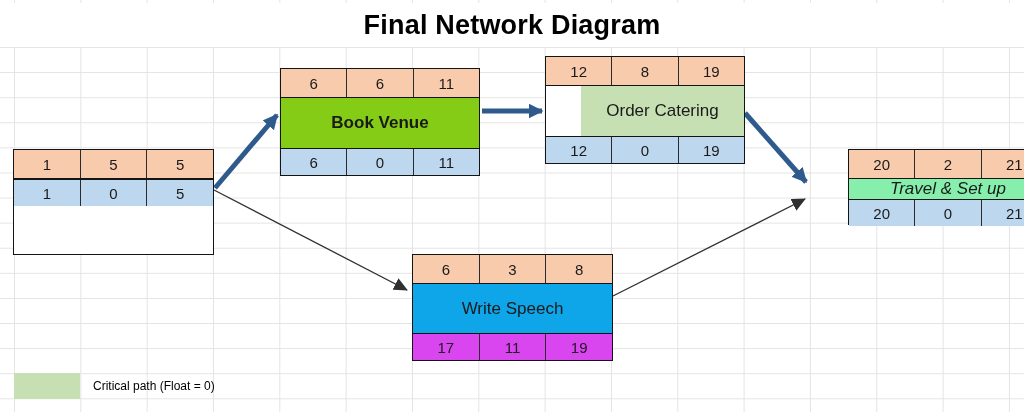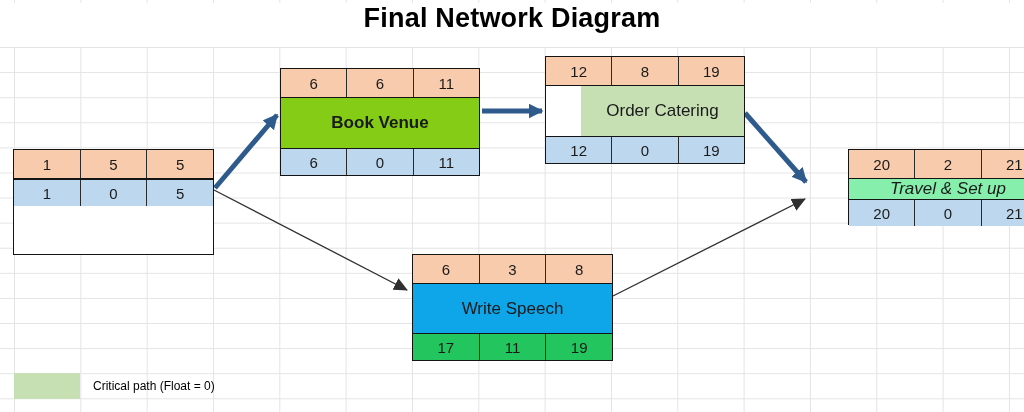--- a/index.html
+++ b/index.html
@@ -16,21 +16,21 @@
     
     background-image:
       linear-gradient(to right, #e4e4e4 1px, transparent 1px),
       linear-gradient(to bottom, #e4e4e4 1px, transparent 1px);
     background-size: 66.33px 25.1px;
     background-position: 14px 47px;
   }
   .title-strip {
     position:absolute; left:0; top:3px; width:1024px; height:44px;
     background:#ffffff; z-index:1;
-    display:flex; align-items:flex-start; justify-content:center;
+    display:flex; align-items:center; justify-content:center;
   }
   .title-text {
     font-size:27px; font-weight:700; color:#000;
     letter-spacing:0.2px;
   }
   .arrow-layer {
     position:absolute; left:0; top:0; width:1024px; height:412px;
     z-index:2;
   }
   .node {
@@ -133,21 +133,21 @@
     </div>
   </div>
 
   <div class="node n-speech">
     <div class="num-row top-row" style="background-color: rgb(248, 203, 173);">
       <div class="cell">6</div>
       <div class="cell">3</div>
       <div class="cell">8</div>
     </div>
     <div class="mid-row" style="background-color: #0ea5e9;">Write Speech</div>
-    <div class="num-row bottom-row" style="background-color: #22c55e;">
+    <div class="num-row bottom-row" style="background-color: #d946ef;">
       <div class="cell">17</div>
       <div class="cell">11</div>
       <div class="cell">19</div>
     </div>
   </div>
 
   <div class="node n-travel">
     <div class="num-row top-row" style="background-color: rgb(248, 203, 173);">
       <div class="cell">20</div>
       <div class="cell">2</div>

